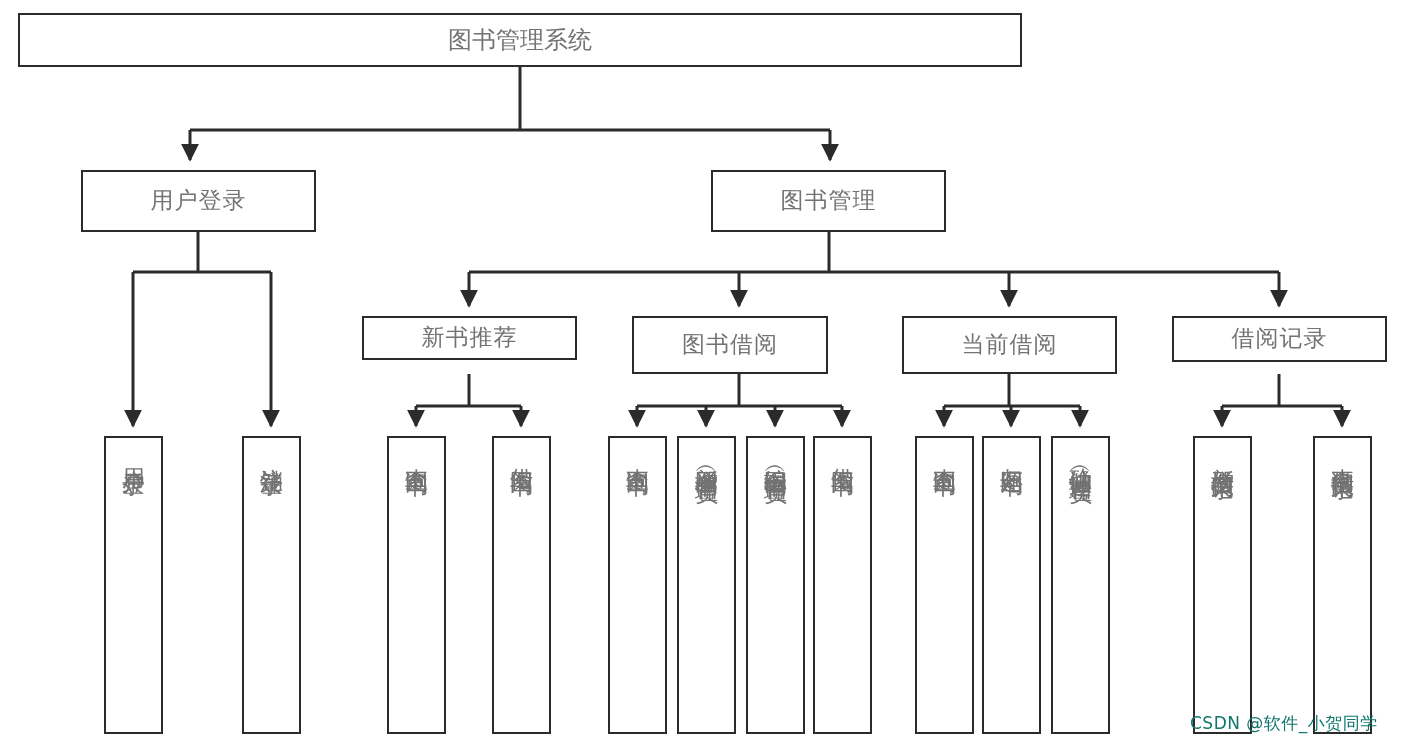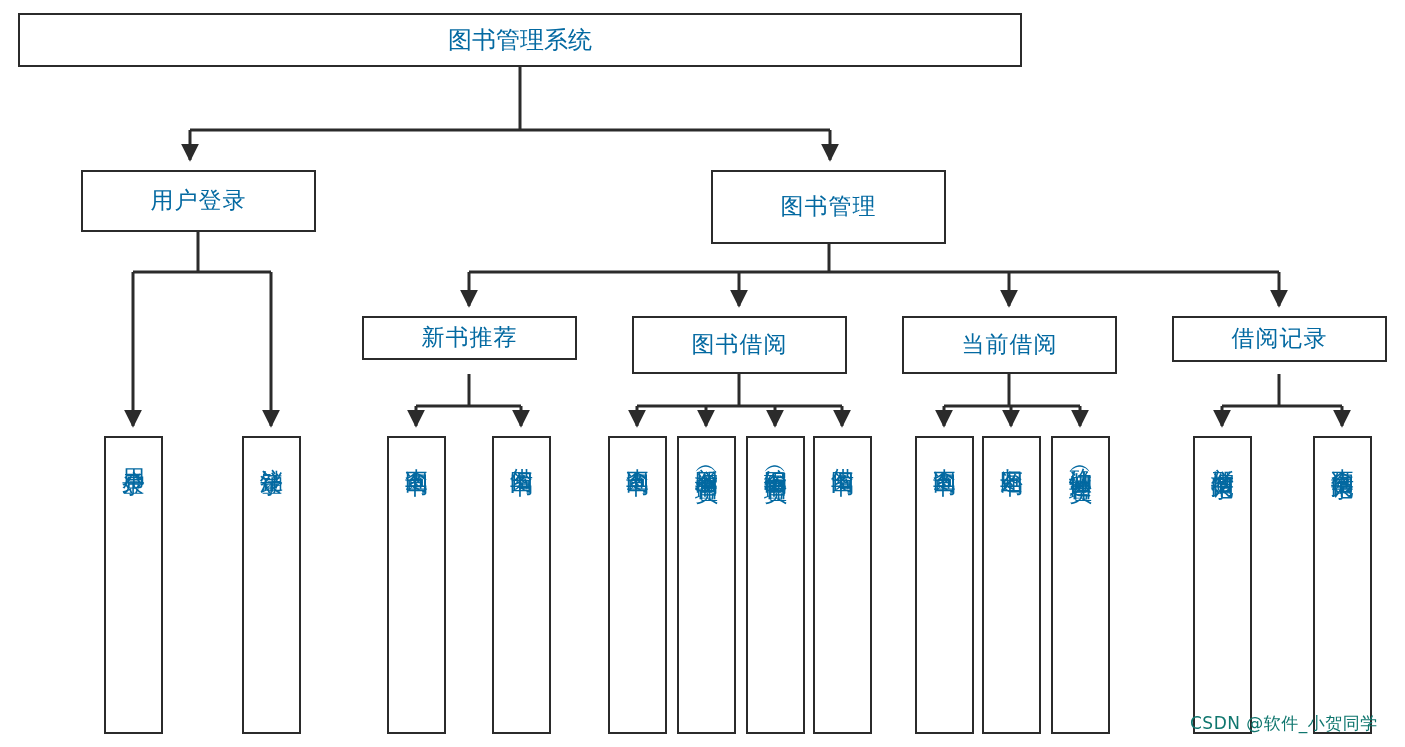--- a/index.html
+++ b/index.html
@@ -28,21 +28,21 @@
     pointer-events: none;
   }
   .node {
     position: absolute;
     box-sizing: border-box;
     border: 2px solid #2b2b2b;
     background: #ffffff;
     display: flex;
     align-items: center;
     justify-content: center;
-    color: #0369a1;
+    color: #737373;
   }
   .node-h {
     font-size: 23px;
     letter-spacing: 1px;
     line-height: 1.1;
   }
   .node-root {
     font-size: 24px;
   }
   .node-leaf {
@@ -123,28 +123,28 @@
     </g>
   </svg>
 
   <div class="node node-root" style="left:18px; top:13px; width:1004px; height:54px;">
     <span>图书管理系统</span>
   </div>
 
   <div class="node node-h" style="left:81px; top:170px; width:235px; height:62px;">
     <span>用户登录</span>
   </div>
-  <div class="node node-h" style="left:711px; top:170px; width:235px; height:74px;">
+  <div class="node node-h" style="left:711px; top:170px; width:235px; height:62px;">
     <span>图书管理</span>
   </div>
 
   <div class="node node-h" style="left:362px; top:316px; width:215px; height:44px;">
     <span>新书推荐</span>
   </div>
-  <div class="node node-h" style="left:632px; top:316px; width:215px; height:58px;">
+  <div class="node node-h" style="left:632px; top:316px; width:196px; height:58px;">
     <span>图书借阅</span>
   </div>
   <div class="node node-h" style="left:902px; top:316px; width:215px; height:58px;">
     <span>当前借阅</span>
   </div>
   <div class="node node-h" style="left:1172px; top:316px; width:215px; height:46px;">
     <span>借阅记录</span>
   </div>
 
   <div class="node node-leaf" style="left:104px; top:436px; width:59px; height:298px;">

